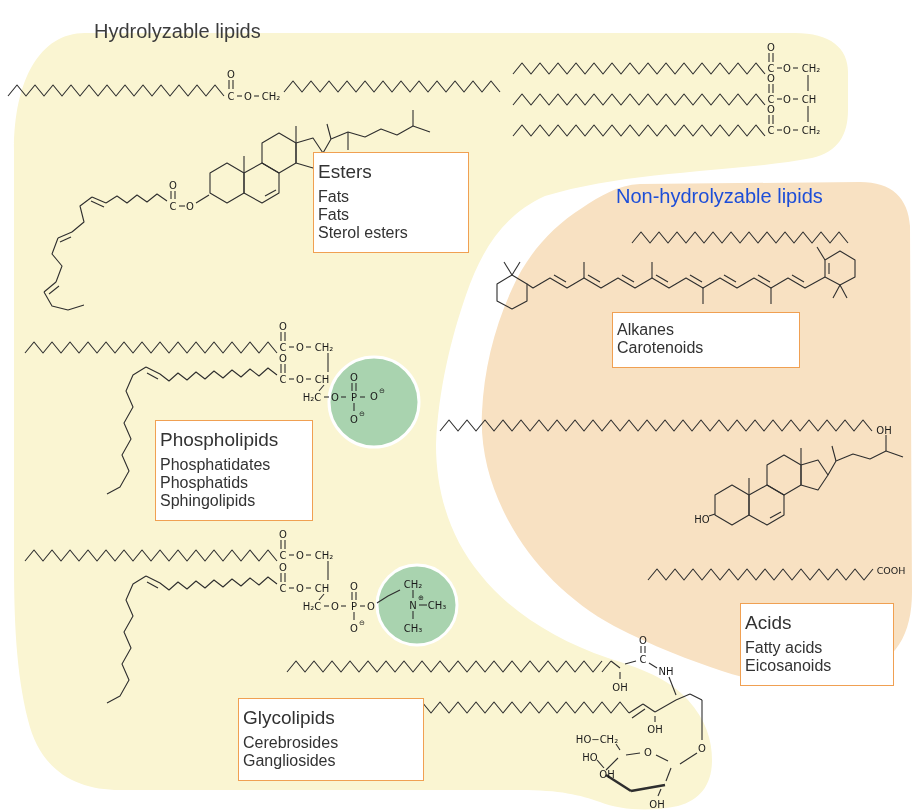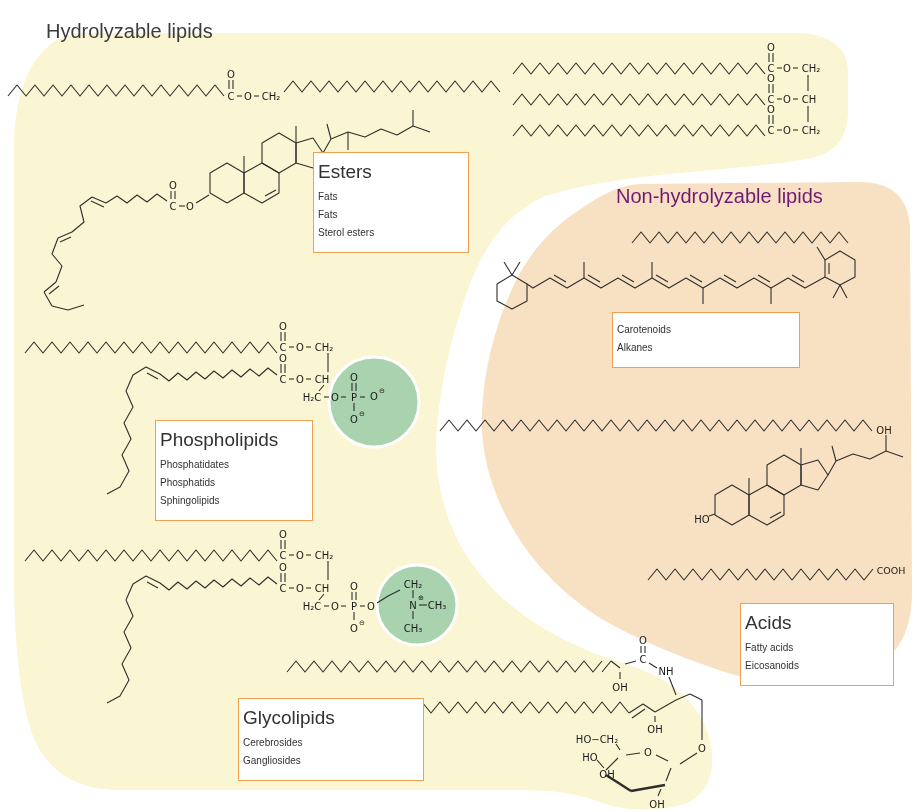--- a/index.html
+++ b/index.html
@@ -5,21 +5,21 @@
   html,body{margin:0;padding:0;background:#fff}
   .canvas{position:relative;width:917px;height:812px;background:#fff;
           font-family:"Liberation Sans",sans-serif;overflow:hidden}
   #chem{position:absolute;left:0;top:0;z-index:1}
   .sec-title{position:absolute;z-index:2;font-size:20px;color:#3c3c3c;white-space:nowrap}
   #title-hydro{left:46px;top:20px}
   #title-nonhydro{left:616px;top:185px}
   .lbox{position:absolute;z-index:2;background:#fff;border:1.5px solid var(--accent,#f0a052);
         padding:8px 12px 10px 4px}
   .lbox-title{font-size:19px;color:#323232;margin-bottom:5px}
-  .lbox-item{font-size:10px;color:#323232;line-height:18px}
+  .lbox-item{font-size:16px;color:#323232;line-height:18px}
   #box-esters{left:313px;top:152px;width:138px}
   #box-phospholipids{left:155px;top:420px;width:140px}
   #box-glycolipids{left:238px;top:698px;width:168px}
   #box-hydrocarbons{left:612px;top:312px;width:170px}
   #box-alcohols{left:508px;top:455px;width:158px}
   #box-acids{left:740px;top:603px;width:136px}
 </style>
 </head>
 <body>
 
@@ -286,22 +286,22 @@
         <polygon points="801,465 818,460 828,475 818,490 801,485" fill="none" stroke="#2E2E2E" stroke-width="1.1" stroke-linejoin="round"></polygon>
         <line x1="749" y1="495" x2="749" y2="478" fill="none" stroke="#2E2E2E" stroke-width="1.1" stroke-linejoin="round"></line>
         <line x1="801" y1="465" x2="801" y2="448" fill="none" stroke="#2E2E2E" stroke-width="1.1" stroke-linejoin="round"></line>
         <line x1="781" y1="512" x2="770" y2="518" fill="none" stroke="#2E2E2E" stroke-width="1.1" stroke-linejoin="round"></line>
         <polyline points="828,475 836,461 853,454 870,459 886,451 903,457" fill="none" stroke="#2E2E2E" stroke-width="1.1" stroke-linejoin="round"></polyline>
         <line x1="836" y1="461" x2="832" y2="446" fill="none" stroke="#2E2E2E" stroke-width="1.1" stroke-linejoin="round"></line>
         <line x1="886" y1="451" x2="886" y2="435" fill="none" stroke="#2E2E2E" stroke-width="1.1" stroke-linejoin="round"></line>
       </g>
     </svg>
 
-  <div class="sec-title" id="title-hydro" style="color: rgb(60, 60, 60);">Hydrolyzable lipids</div>
-  <div class="sec-title" id="title-nonhydro" style="color: #701a75;">Non-hydrolyzable lipids</div>
+  <div class="sec-title" id="title-hydro" style="color: rgb(60, 60, 60); margin-left: 48px;">Hydrolyzable lipids</div>
+  <div class="sec-title" id="title-nonhydro" style="color: #1d4ed8;">Non-hydrolyzable lipids</div>
 
   <div class="lbox" id="box-esters">
     <div class="lbox-title">Esters</div>
     <div class="lbox-item">Fats</div>
     <div class="lbox-item">Fats</div>
     <div class="lbox-item">Sterol esters</div>
   </div>
 
   <div class="lbox" id="box-glycolipids">
     <div class="lbox-title">Glycolipids</div>
@@ -310,22 +310,22 @@
   </div>
 
   <div class="lbox" id="box-phospholipids">
     <div class="lbox-title">Phospholipids</div>
     <div class="lbox-item">Phosphatidates</div>
     <div class="lbox-item">Phosphatids</div>
     <div class="lbox-item">Sphingolipids</div>
   </div>
 
   <div class="lbox" id="box-hydrocarbons">
+    <div class="lbox-item">Alkanes</div>
     <div class="lbox-item">Carotenoids</div>
-    <div class="lbox-item">Alkanes</div>
   </div>
 
 
   <div class="lbox" id="box-acids">
     <div class="lbox-title">Acids</div>
     <div class="lbox-item">Fatty acids</div>
     <div class="lbox-item">Eicosanoids</div>
   </div>
 
 </div>

